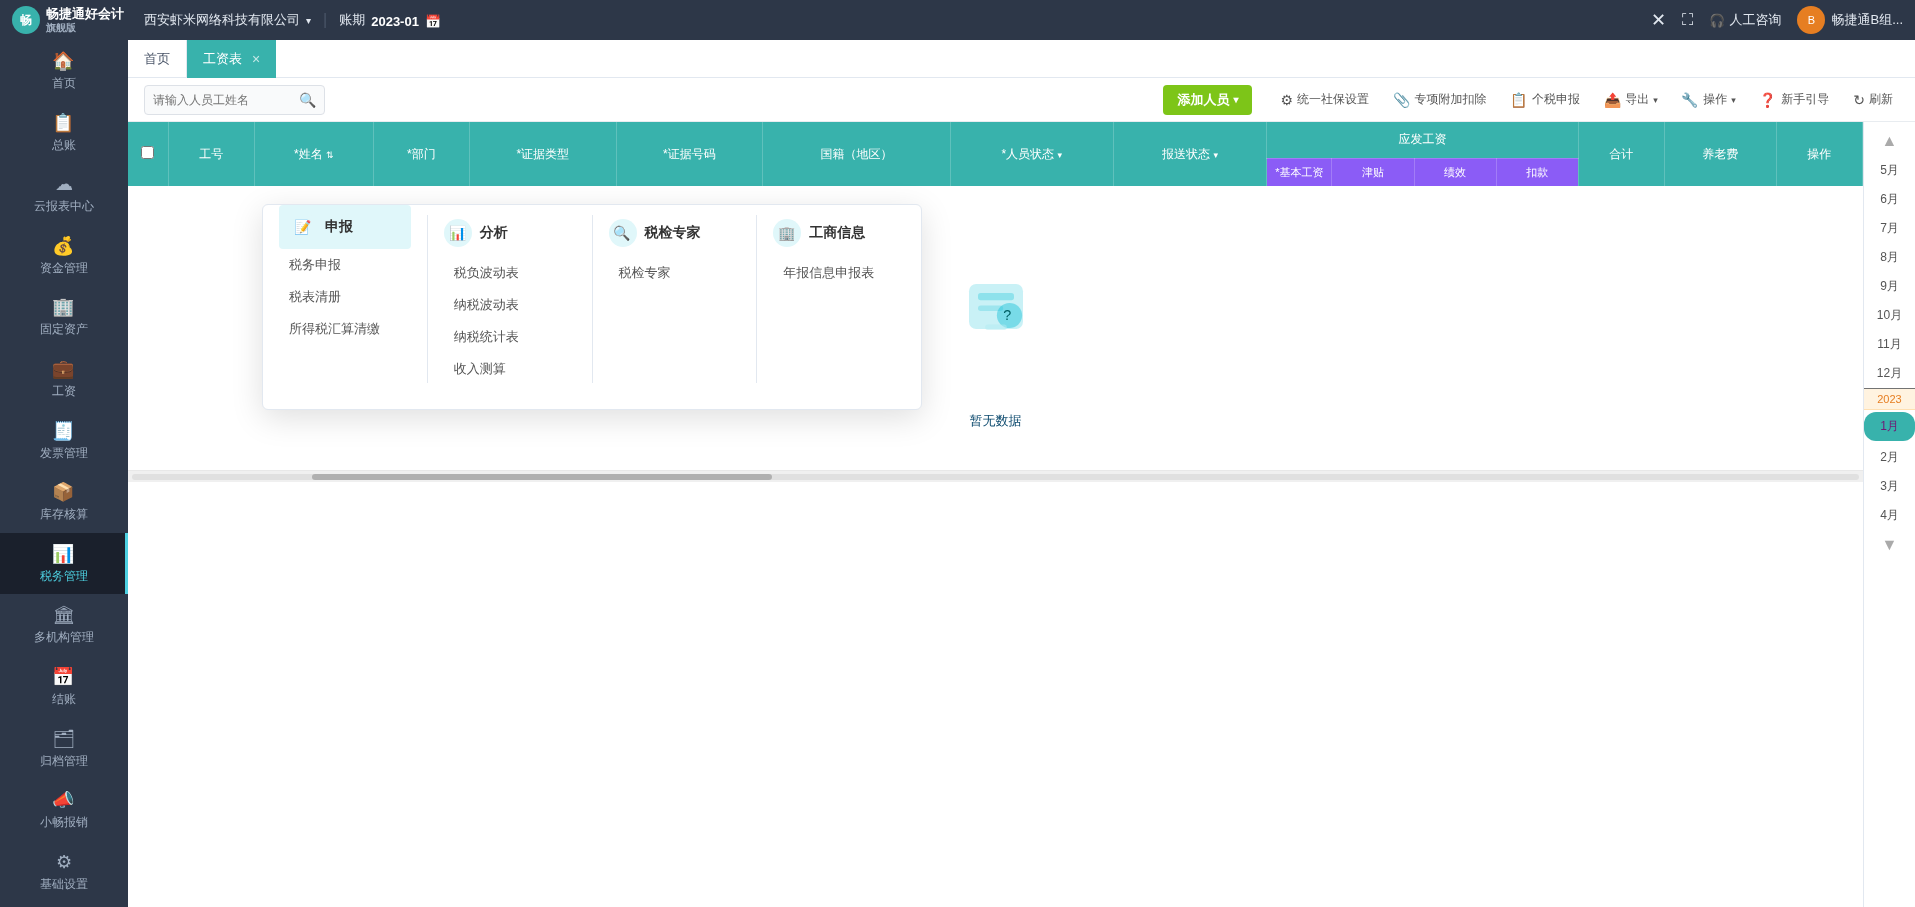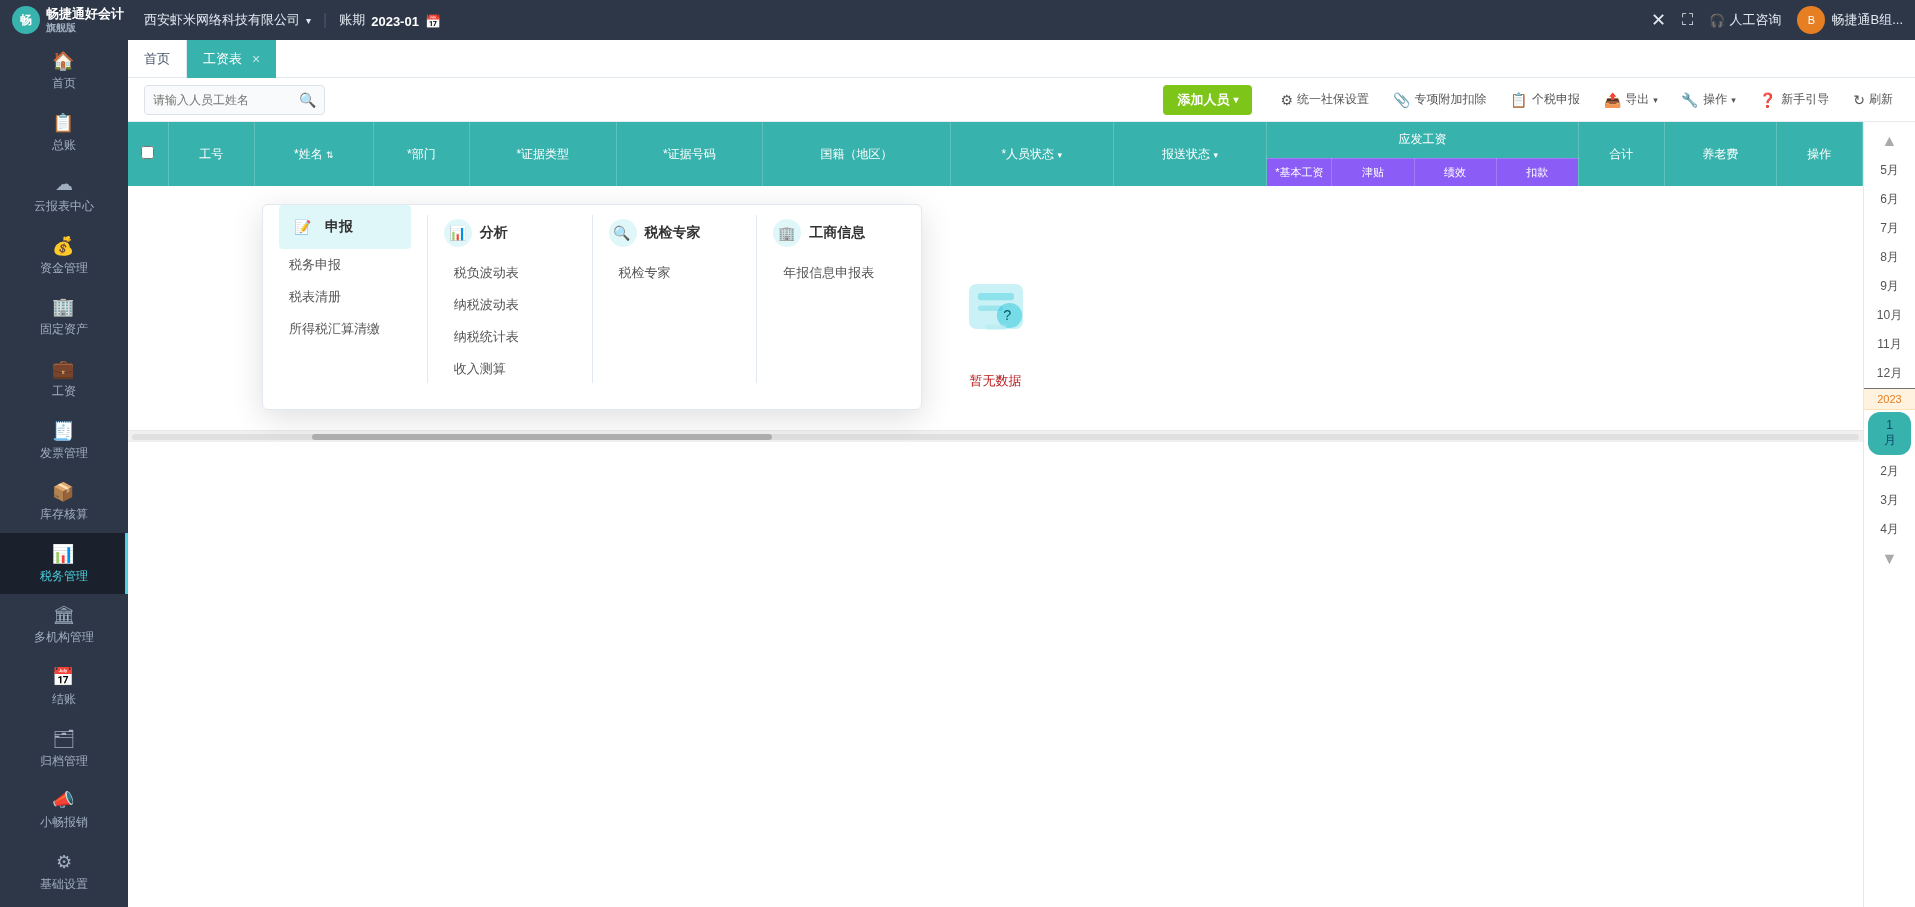--- a/index.html
+++ b/index.html
@@ -272,21 +272,21 @@
       align-items: center;
       justify-content: center;
       padding: 80px 0 40px 0;
       color: #aaa;
     }
     .empty-icon {
       width: 90px;
       height: 90px;
       margin-bottom: 16px;
     }
-    .empty-text { font-size: 13px; color: #b91c1c; }
+    .empty-text { font-size: 13px; color: #0c4a6e; margin-top: 40px; }
 
     
     .right-timeline {
       width: 52px;
       background: #fff;
       border-left: 1px solid #e2e8f0;
       display: flex;
       flex-direction: column;
       align-items: center;
       overflow: hidden;
@@ -667,21 +667,21 @@
         <div class="timeline-nav">▲</div>
         <div class="timeline-month">5月</div>
         <div class="timeline-month">6月</div>
         <div class="timeline-month">7月</div>
         <div class="timeline-month">8月</div>
         <div class="timeline-month">9月</div>
         <div class="timeline-month">10月</div>
         <div class="timeline-month">11月</div>
         <div class="timeline-month">12月</div>
         <div class="timeline-year" style="font-size:11px;color:#e67e22;background:#fff3e0;padding:4px 0;text-align:center;border-top:1px solid #737373;border-bottom:1px solid #ffe0b2;width:100%;">2023</div>
-        <div class="timeline-month active" style="background:#38b2ac;color:#0c4a6e;border-radius:12px;width:43px;margin:2px auto;font-size:12px;padding:6px 16px;text-align:center;">1月</div>
+        <div class="timeline-month active" style="background:#38b2ac;color:#701a75;border-radius:12px;width:51px;margin:2px auto;font-size:12px;padding:6px 16px;text-align:center;">1月</div>
         <div class="timeline-month">2月</div>
         <div class="timeline-month">3月</div>
         <div class="timeline-month">4月</div>
         <div class="timeline-nav">▼</div>
       </div>
 
     </div>
   </div>
 </div>
 

